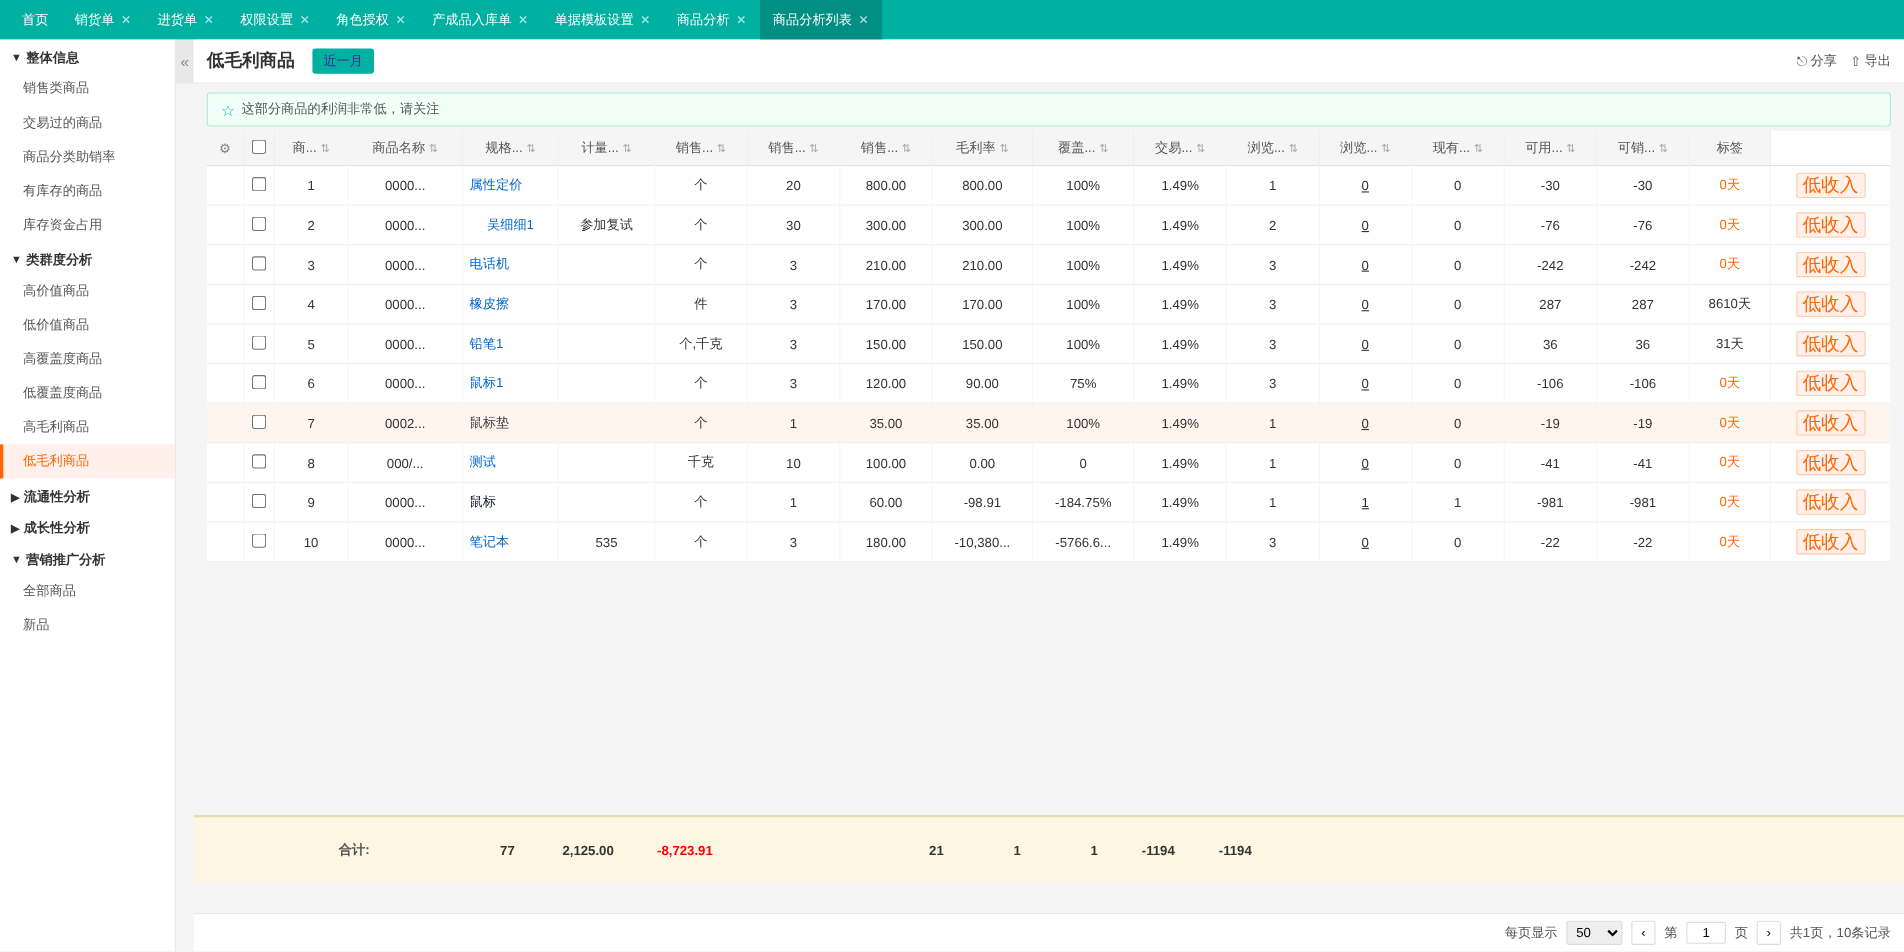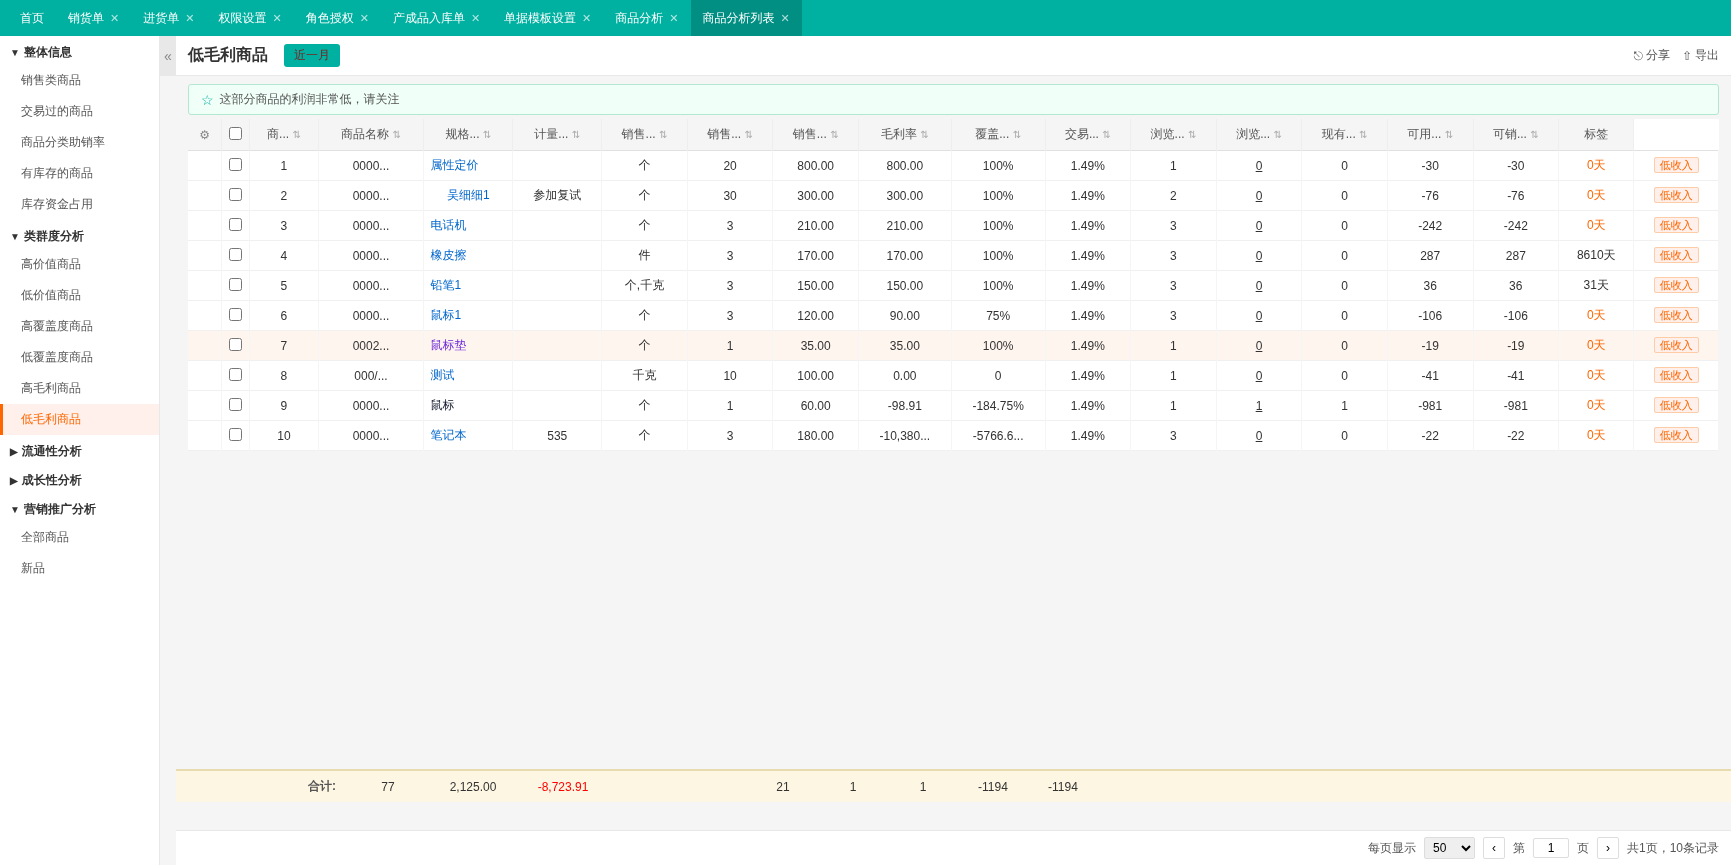--- a/index.html
+++ b/index.html
@@ -77,21 +77,21 @@
       gap: 8px;
     }
     .page-title {
       font-size: 16px;
       font-weight: bold;
       color: #333;
       margin-right: 8px;
     }
     .btn-period {
       background: #00b0a0;
-      color: #7f1d1d;
+      color: #4c1d95;
       border: none;
       border-radius: 3px;
       padding: 3px 10px;
       cursor: pointer;
       font-size: 12px;
     }
     .search-box {
       display: flex;
       align-items: center;
       border: 1px solid #ddd;
@@ -175,50 +175,51 @@
       border-right: 1px solid #f5f5f5;
       white-space: nowrap;
     }
     tbody td.text-left { text-align: left; }
     .tag-low-income {
       background: #fff0ec;
       color: #ff6600;
       border: 1px solid #ffcca8;
       padding: 1px 5px;
       border-radius: 2px;
-      font-size: 11px;
+      font-size: 17px;
     }
     .link-underline { text-decoration: underline; color: #333; }
 
     
     .footer-total {
       background: #fdf6e3;
       border-top: 2px solid #e8dbb0;
-      padding: 7px 12px;
+      padding: 21px 12px;
       display: flex;
       align-items: center;
       font-size: 12px;
+      gap: 40px;
     }
     .footer-total .label {
       width: 160px;
       text-align: right;
       padding-right: 12px;
       font-weight: bold;
       color: #555;
       flex-shrink: 0;
     }
     .footer-cells {
       display: flex;
       gap: 0;
       flex: 1;
     }
     .footer-cell {
-      text-align: center;
+      text-align: right;
       color: #333;
-      font-weight: normal;
+      font-weight: bold;
     }
 
     
     .pagination-bar {
       background: #fff;
       border-top: 1px solid #e8e8e8;
       padding: 6px 12px;
       display: flex;
       align-items: center;
       justify-content: flex-end;
@@ -552,21 +553,21 @@
     <td>-106</td>
     <td>-106</td>
     <td style="color:#ff6600">0天</td>
     <td><span class="tag-low-income">低收入</span></td>
   </tr>
             <tr class="highlighted">
     <td></td>
     <td class="checkbox-cell"><input type="checkbox" style=""></td>
     <td style="color:#333">7</td>
     <td>0002...</td>
-    <td class="text-left" style="color:#6d28d9; cursor:pointer;">鼠标垫</td>
+    <td class="text-left" style="color:#404040; cursor:pointer;">鼠标垫</td>
     <td></td>
     <td>个</td>
     <td>1</td>
     <td>35.00</td>
     <td>35.00</td>
     <td>100%</td>
     <td>1.49%</td>
     <td>1</td>
     <td><span class="link-underline">0</span></td>
     <td>0</td>

